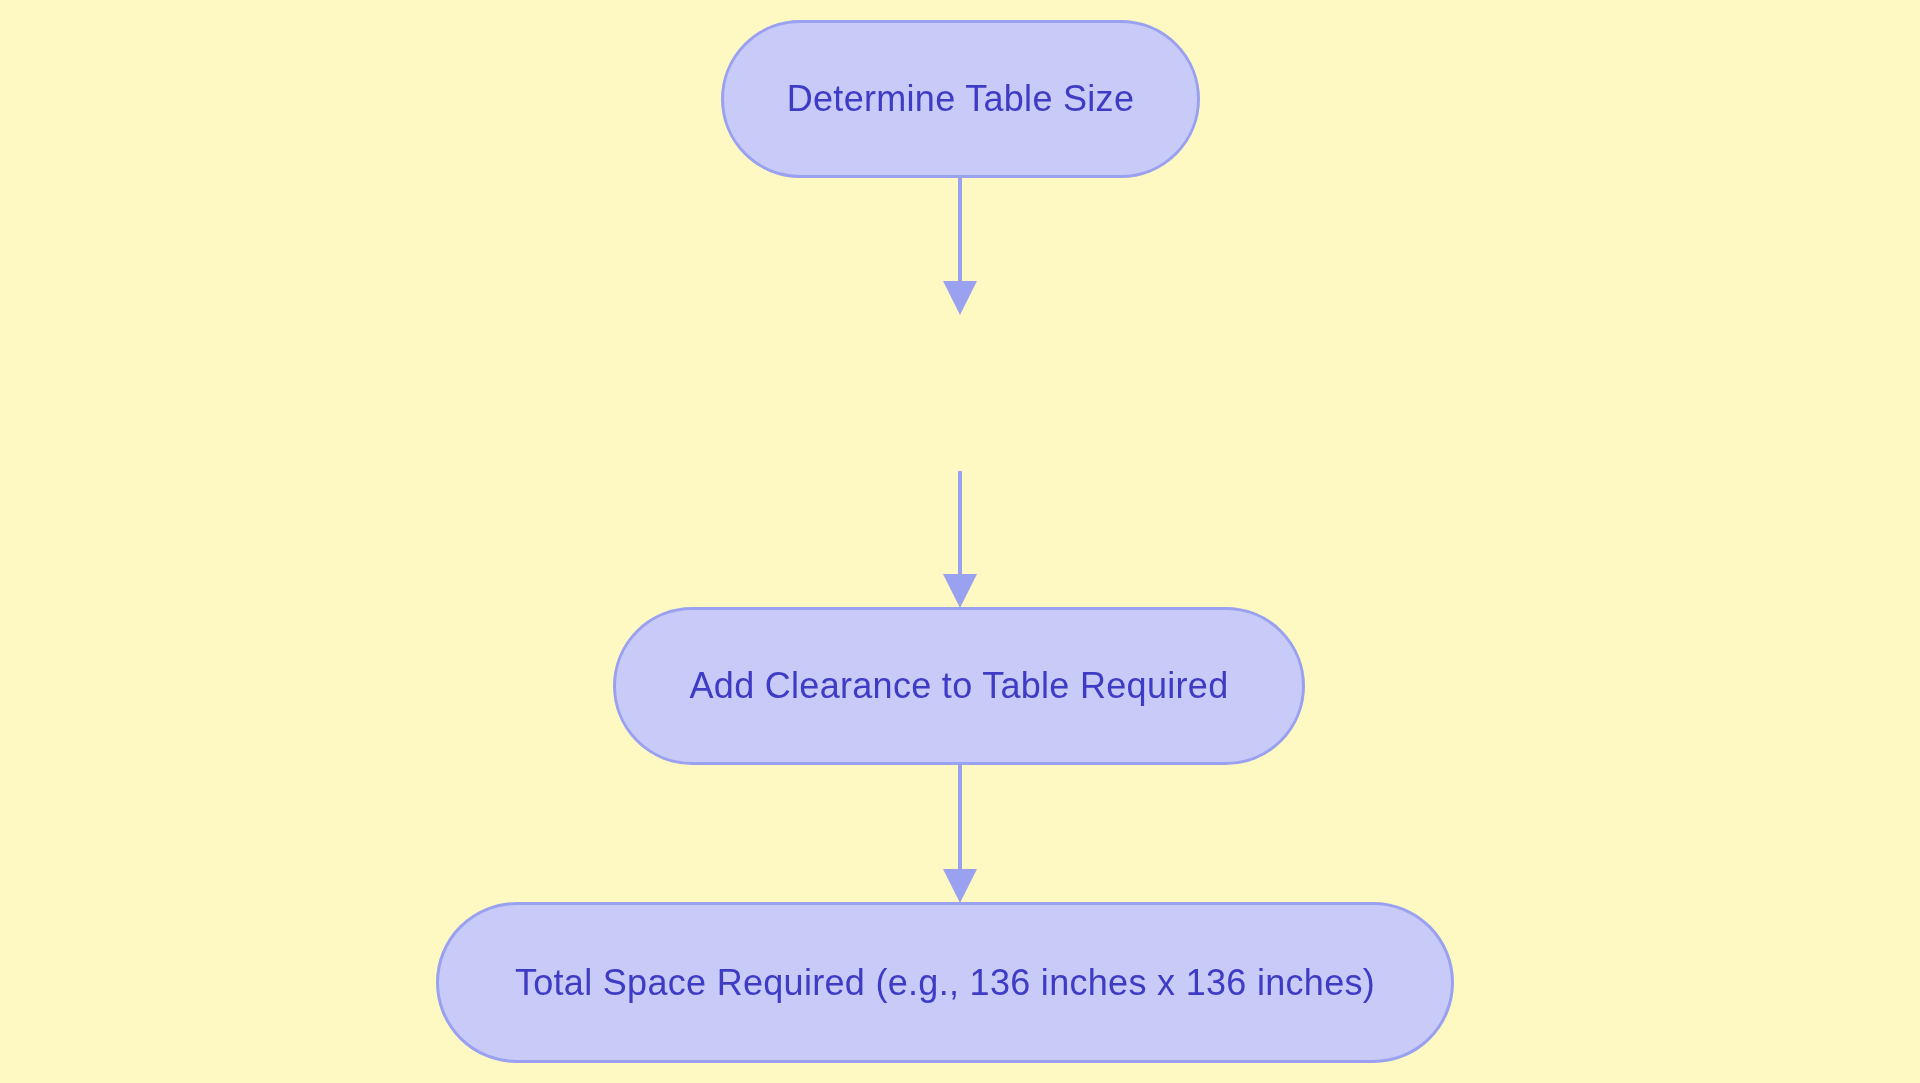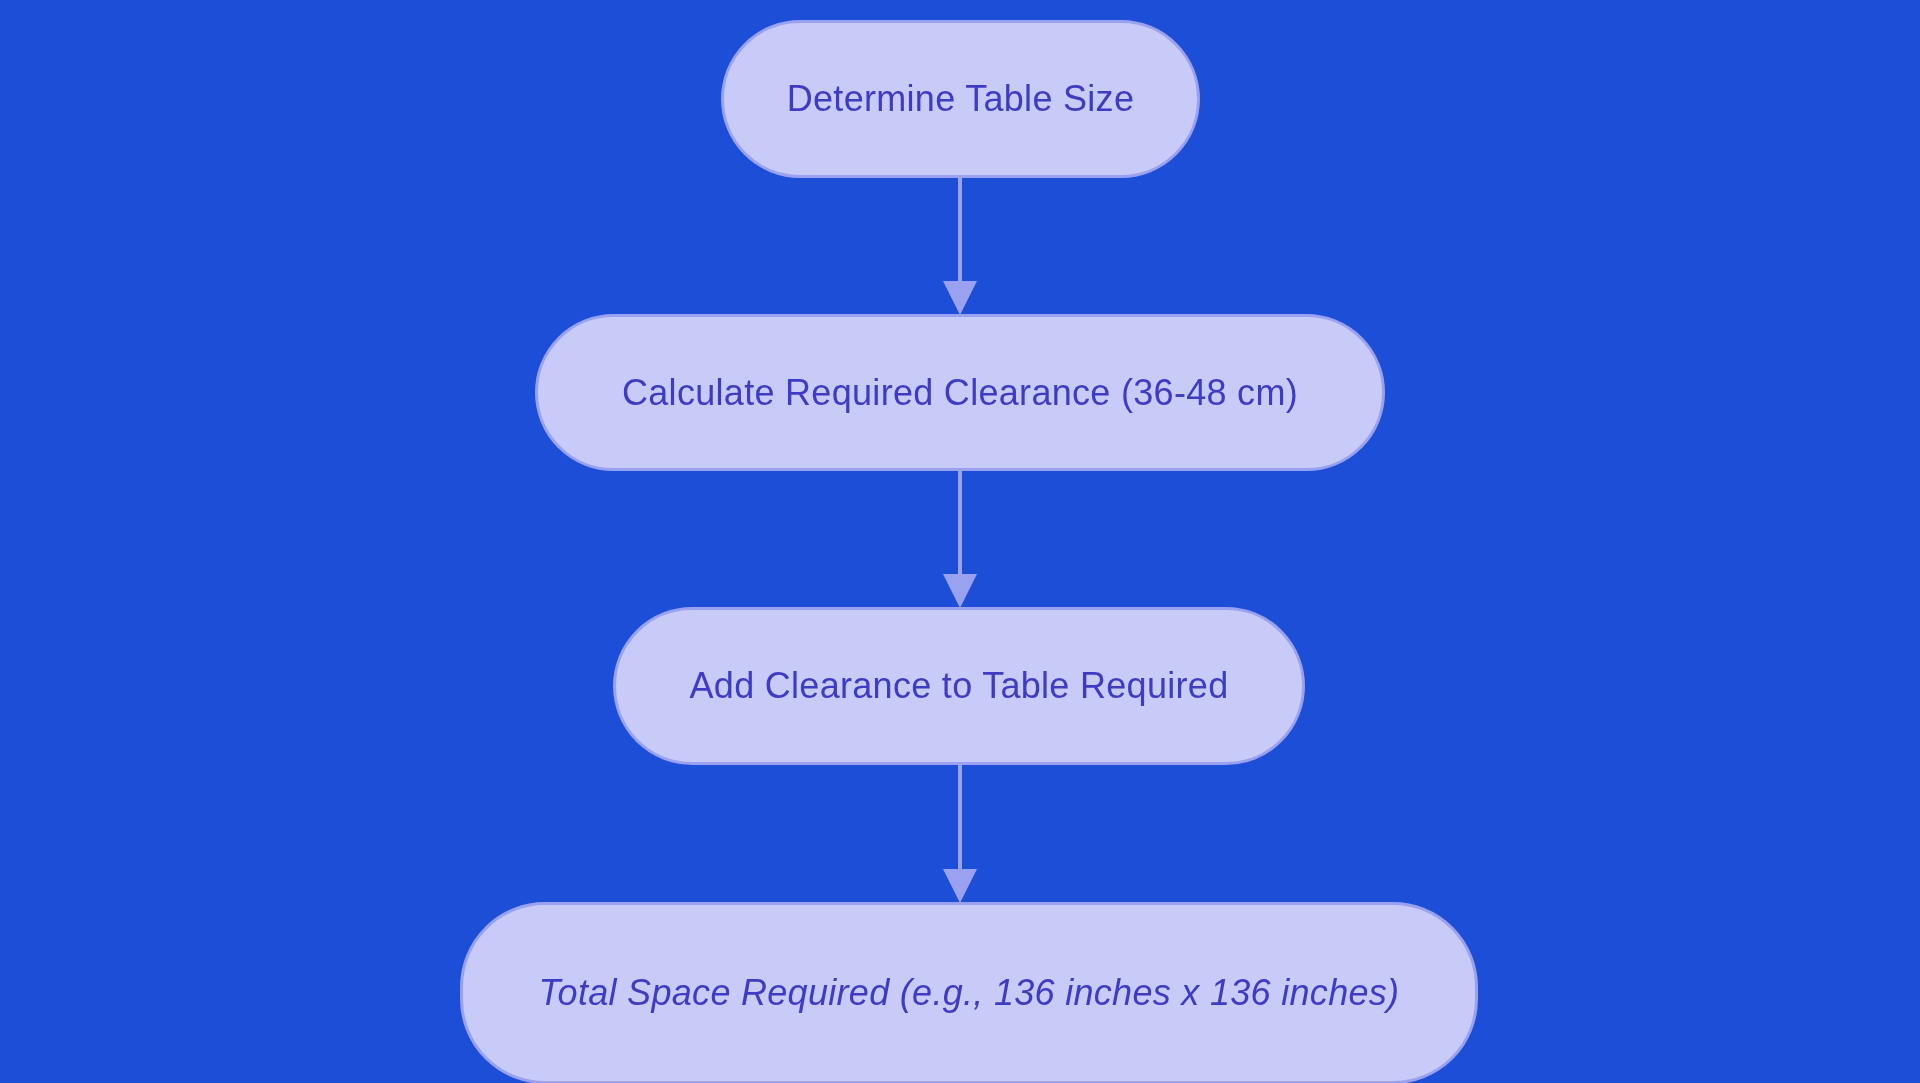--- a/index.html
+++ b/index.html
@@ -4,21 +4,21 @@
 <style>
   html, body {
     margin: 0;
     padding: 0;
     background: #ffffff;
   }
   #canvas {
     position: relative;
     width: 1920px;
     height: 1083px;
-    background: #1d4ed8;
+    background: #fef9c3;
     overflow: hidden;
     font-family: "Liberation Sans", sans-serif;
   }
   .node {
     position: absolute;
     box-sizing: border-box;
     display: flex;
     align-items: center;
     justify-content: center;
     text-align: center;
@@ -28,21 +28,21 @@
     color: #3e3bc4;
     font-size: 36px;
     font-weight: 400;
     letter-spacing: 0.3px;
     line-height: 1.2;
     padding: 0 30px;
   }
   #node-1 { left: 721px; top: 20px;  width: 479px;  height: 158px; }
   #node-2 { left: 535px; top: 314px; width: 850px;  height: 157px; }
   #node-3 { left: 613px; top: 607px; width: 692px;  height: 158px; }
-  #node-4 { left: 460px; top: 902px; width: 1018px; height: 182px; font-style: italic; }
+  #node-4 { left: 436px; top: 902px; width: 1018px; height: 161px; }
 
   .arrow {
     position: absolute;
     left: 943px;
     width: 34px;
     display: flex;
     flex-direction: column;
     align-items: center;
   }
   #arrow-1 { top: 178px; height: 137px; }
@@ -68,23 +68,20 @@
 
   <div class="node" id="node-1">
     <span>Determine Table Size</span>
   </div>
 
   <div class="arrow" id="arrow-1">
     <div class="arrow-line"></div>
     <div class="arrow-head"></div>
   </div>
 
-  <div class="node" id="node-2">
-    <span>Calculate Required Clearance (36-48 cm)</span>
-  </div>
 
   <div class="arrow" id="arrow-2">
     <div class="arrow-line"></div>
     <div class="arrow-head"></div>
   </div>
 
   <div class="node" id="node-3">
     <span>Add Clearance to Table Required</span>
   </div>
 

